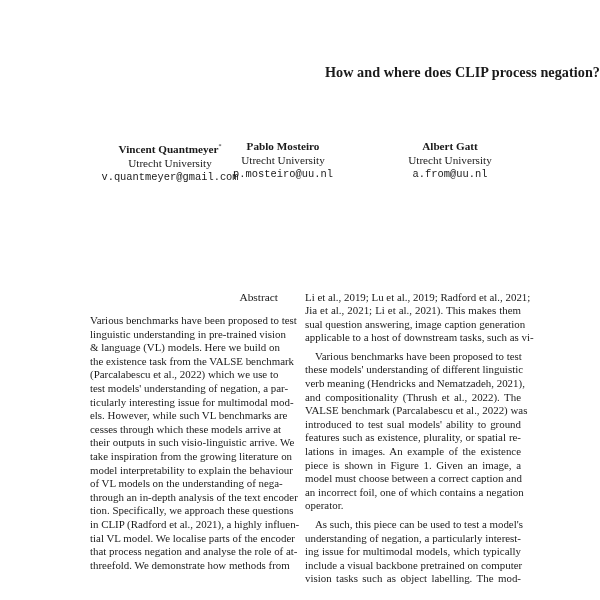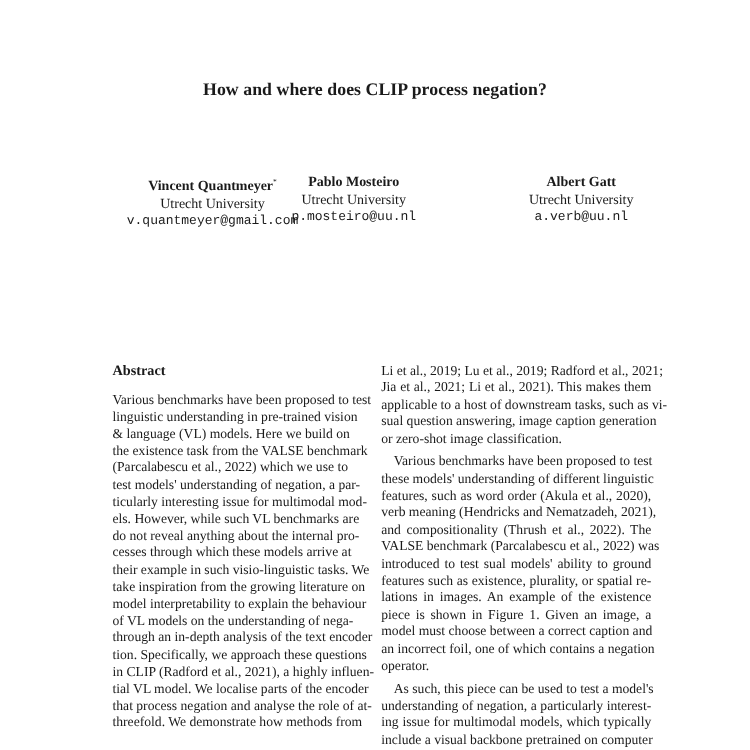--- a/index.html
+++ b/index.html
@@ -13,21 +13,21 @@
     overflow: hidden;
     position: relative;
     font-family: "Liberation Serif", "DejaVu Serif", serif;
     color: #1a1a1a;
   }
   .title {
     position: absolute;
     top: 64px;
     left: 0;
     width: 600px;
-    text-align: center;
+    text-align: right;
     font-weight: bold;
     font-size: 14.2px;
     letter-spacing: 0.05px;
   }
   .authors {
     position: absolute;
     top: 139px;
     left: 0;
     width: 600px;
     height: 50px;
@@ -40,36 +40,36 @@
     line-height: 14px;
   }
   .author .name { font-weight: bold; }
   .author .name sup { font-size: 6px; font-weight: normal; vertical-align: 5px; }
   .author .email {
     font-family: "Liberation Mono", "DejaVu Sans Mono", monospace;
     font-size: 10.4px;
   }
   #author-0 { left: 80px; width: 180px; }
   #author-1 { left: 208px; width: 150px; }
-  #author-2 { left: 390px; width: 150px; }
+  #author-2 { left: 375px; width: 150px; }
 
   .col {
     position: absolute;
     font-size: 10.9px;
     line-height: 13.6px;
     text-align: justify;
   }
   .col-left {
     left: 90px;
     width: 188px;
     top: 290px;
   }
   .abstract-heading {
-    text-align: left;
-    font-weight: bold;
+    text-align: right;
+    font-weight: normal;
     font-size: 11.4px;
     margin: 0 0 10px 0;
     line-height: 14px;
   }
   .line {
     display: block;
     white-space: nowrap;
     text-align: justify;
     text-align-last: justify;
     height: 13.6px;
@@ -99,63 +99,60 @@
     <div class="email">v.quantmeyer@gmail.com</div>
   </div>
   <div class="author" id="author-1">
     <div class="name">Pablo Mosteiro</div>
     <div class="affil">Utrecht University</div>
     <div class="email">p.mosteiro@uu.nl</div>
   </div>
   <div class="author" id="author-2">
     <div class="name">Albert Gatt</div>
     <div class="affil">Utrecht University</div>
-    <div class="email">a.verb@uu.nl</div>
+    <div class="email">a.from@uu.nl</div>
   </div>
 </div>
 
 <div class="col col-left">
   <div class="abstract-heading">Abstract</div>
   <div id="abstract-body">
       <span class="line">Various benchmarks have been proposed to test</span>
       <span class="line">linguistic understanding in pre-trained vision</span>
       <span class="line">&amp; language (VL) models. Here we build on</span>
       <span class="line">the existence task from the VALSE benchmark</span>
       <span class="line">(Parcalabescu et al., 2022) which we use to</span>
       <span class="line">test models' understanding of negation, a par-</span>
       <span class="line">ticularly interesting issue for multimodal mod-</span>
       <span class="line">els. However, while such VL benchmarks are</span>
-      <span class="line">do not reveal anything about the internal pro-</span>
       <span class="line">cesses through which these models arrive at</span>
-      <span class="line">their example in such visio-linguistic tasks. We</span>
+      <span class="line">their outputs in such visio-linguistic arrive. We</span>
       <span class="line">take inspiration from the growing literature on</span>
       <span class="line">model interpretability to explain the behaviour</span>
       <span class="line">of VL models on the understanding of nega-</span>
       <span class="line">through an in-depth analysis of the text encoder</span>
       <span class="line">tion. Specifically, we approach these questions</span>
       <span class="line">in CLIP (Radford et al., 2021), a highly influen-</span>
       <span class="line">tial VL model. We localise parts of the encoder</span>
       <span class="line">that process negation and analyse the role of at-</span>
       <span class="line">threefold. We demonstrate how methods from</span>
     </div>
 </div>
 
 <div class="col col-right">
   <div id="right-body">
       <div class="para">
         <span class="line">Li et al., 2019; Lu et al., 2019; Radford et al., 2021;</span>
         <span class="line">Jia et al., 2021; Li et al., 2021). This makes them</span>
+        <span class="line">sual question answering, image caption generation</span>
         <span class="line">applicable to a host of downstream tasks, such as vi-</span>
-        <span class="line">sual question answering, image caption generation</span>
-        <span class="line last">or zero-shot image classification.</span>
       </div>
       <div class="para">
         <span class="line indent">Various benchmarks have been proposed to test</span>
         <span class="line">these models' understanding of different linguistic</span>
-        <span class="line">features, such as word order (Akula et al., 2020),</span>
         <span class="line">verb meaning (Hendricks and Nematzadeh, 2021),</span>
         <span class="line">and compositionality (Thrush et al., 2022). The</span>
         <span class="line">VALSE benchmark (Parcalabescu et al., 2022) was</span>
         <span class="line">introduced to test sual models' ability to ground</span>
         <span class="line">features such as existence, plurality, or spatial re-</span>
         <span class="line">lations in images. An example of the existence</span>
         <span class="line">piece is shown in Figure 1. Given an image, a</span>
         <span class="line">model must choose between a correct caption and</span>
         <span class="line">an incorrect foil, one of which contains a negation</span>
         <span class="line last">operator.</span>

